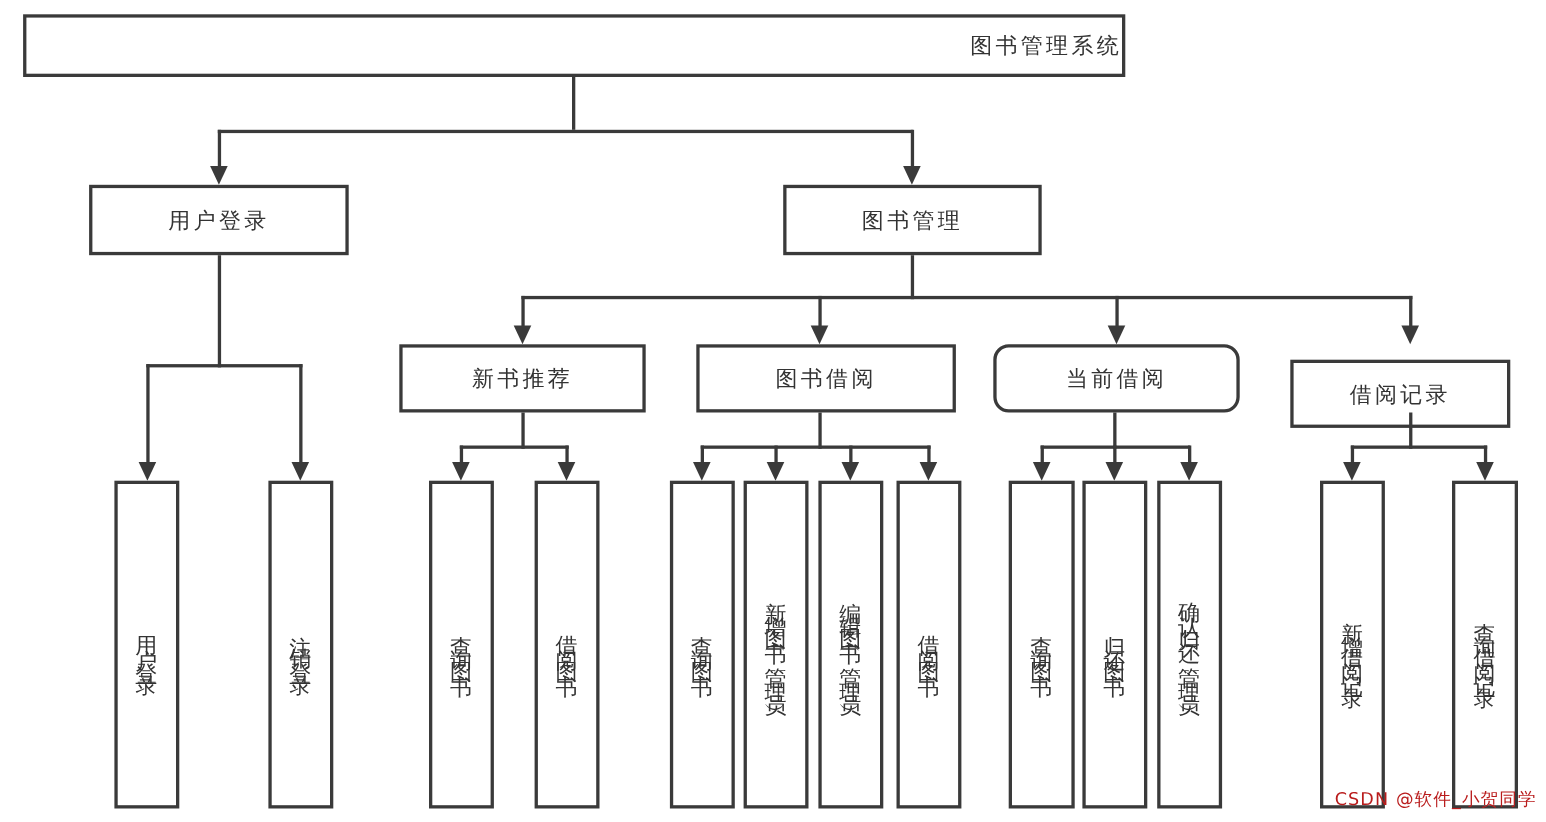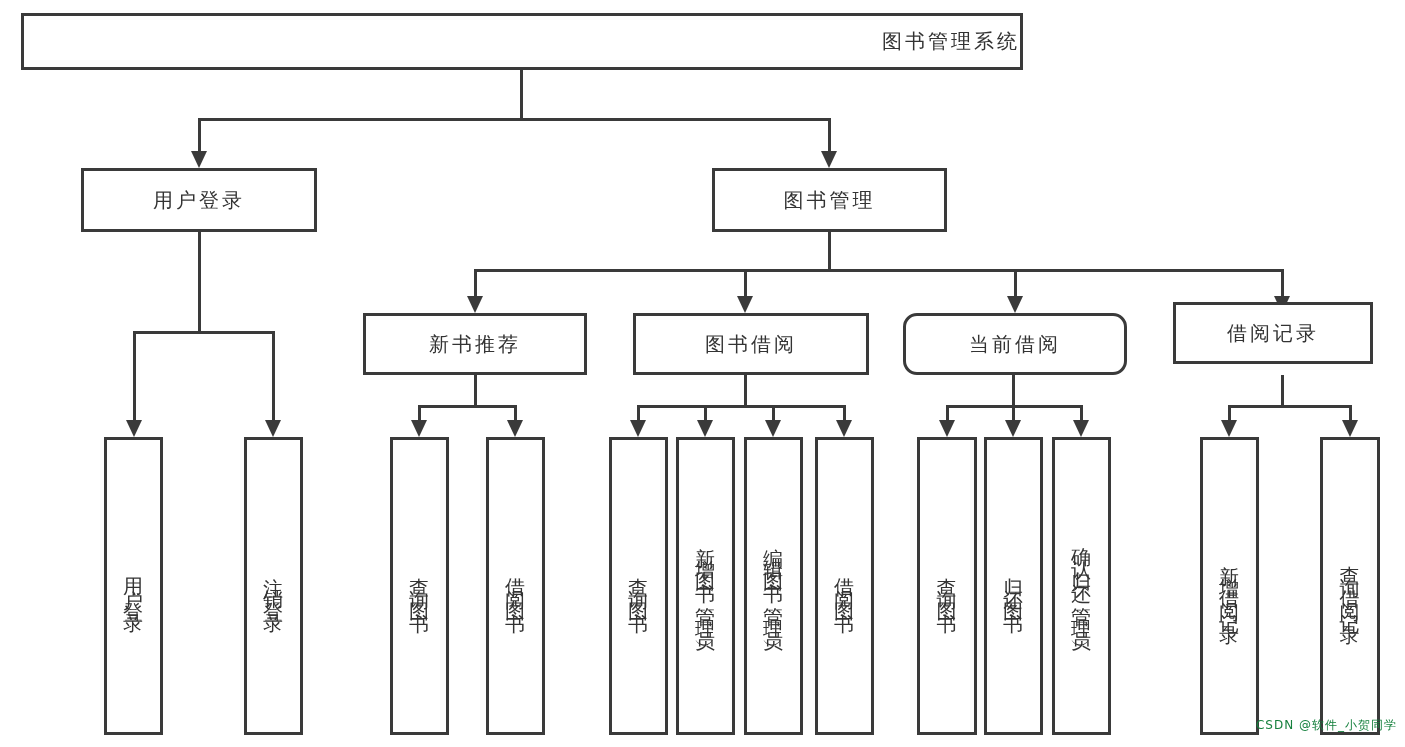--- a/index.html
+++ b/index.html
@@ -23,21 +23,21 @@
   }
   .vl { position:absolute; width:3px; background:#3a3a3a; }
   .hl { position:absolute; height:3px; background:#3a3a3a; }
   .ah {
     position:absolute; width:0; height:0;
     border-left:8px solid transparent; border-right:8px solid transparent;
     border-top:17px solid #3a3a3a;
   }
   .watermark {
     position:absolute; top:717px; right:8px;
-    font-size:12px; color:#15803d; letter-spacing:1px; white-space:nowrap;
+    font-size:16px; color:#b91c1c; letter-spacing:1px; white-space:nowrap;
   }
 </style>
 </head>
 <body>
 
 <div id="stage">
 
   <div class="hbox" style="left:21px; top:13px; width:1002px; height:57px;justify-content:flex-end;">
     <span>图书管理系统</span>
   </div>
@@ -76,21 +76,21 @@
 
   <div class="hbox" style="left:363px; top:313px; width:224px; height:62px;">
     <span>新书推荐</span>
   </div>
   <div class="hbox" style="left:633px; top:313px; width:236px; height:62px;">
     <span>图书借阅</span>
   </div>
   <div class="hbox" style="left:903px; top:313px; width:224px; height:62px;border-radius:14px;">
     <span>当前借阅</span>
   </div>
-  <div class="hbox" style="left:1173px; top:302px; width:200px; height:62px;">
+  <div class="hbox" style="left:1173px; top:327px; width:200px; height:62px;">
     <span>借阅记录</span>
   </div>
 
   <div class="vl" style="left:474px; top:375px; height:33px;"></div>
   <div class="hl" style="left:418px; top:405px; width:99px;"></div>
   <div class="vl" style="left:418px; top:405px; height:16px;"></div>
   <div class="ah" style="left:411px; top:420px;"></div>
   <div class="vl" style="left:514px; top:405px; height:16px;"></div>
   <div class="ah" style="left:507px; top:420px;"></div>
 

